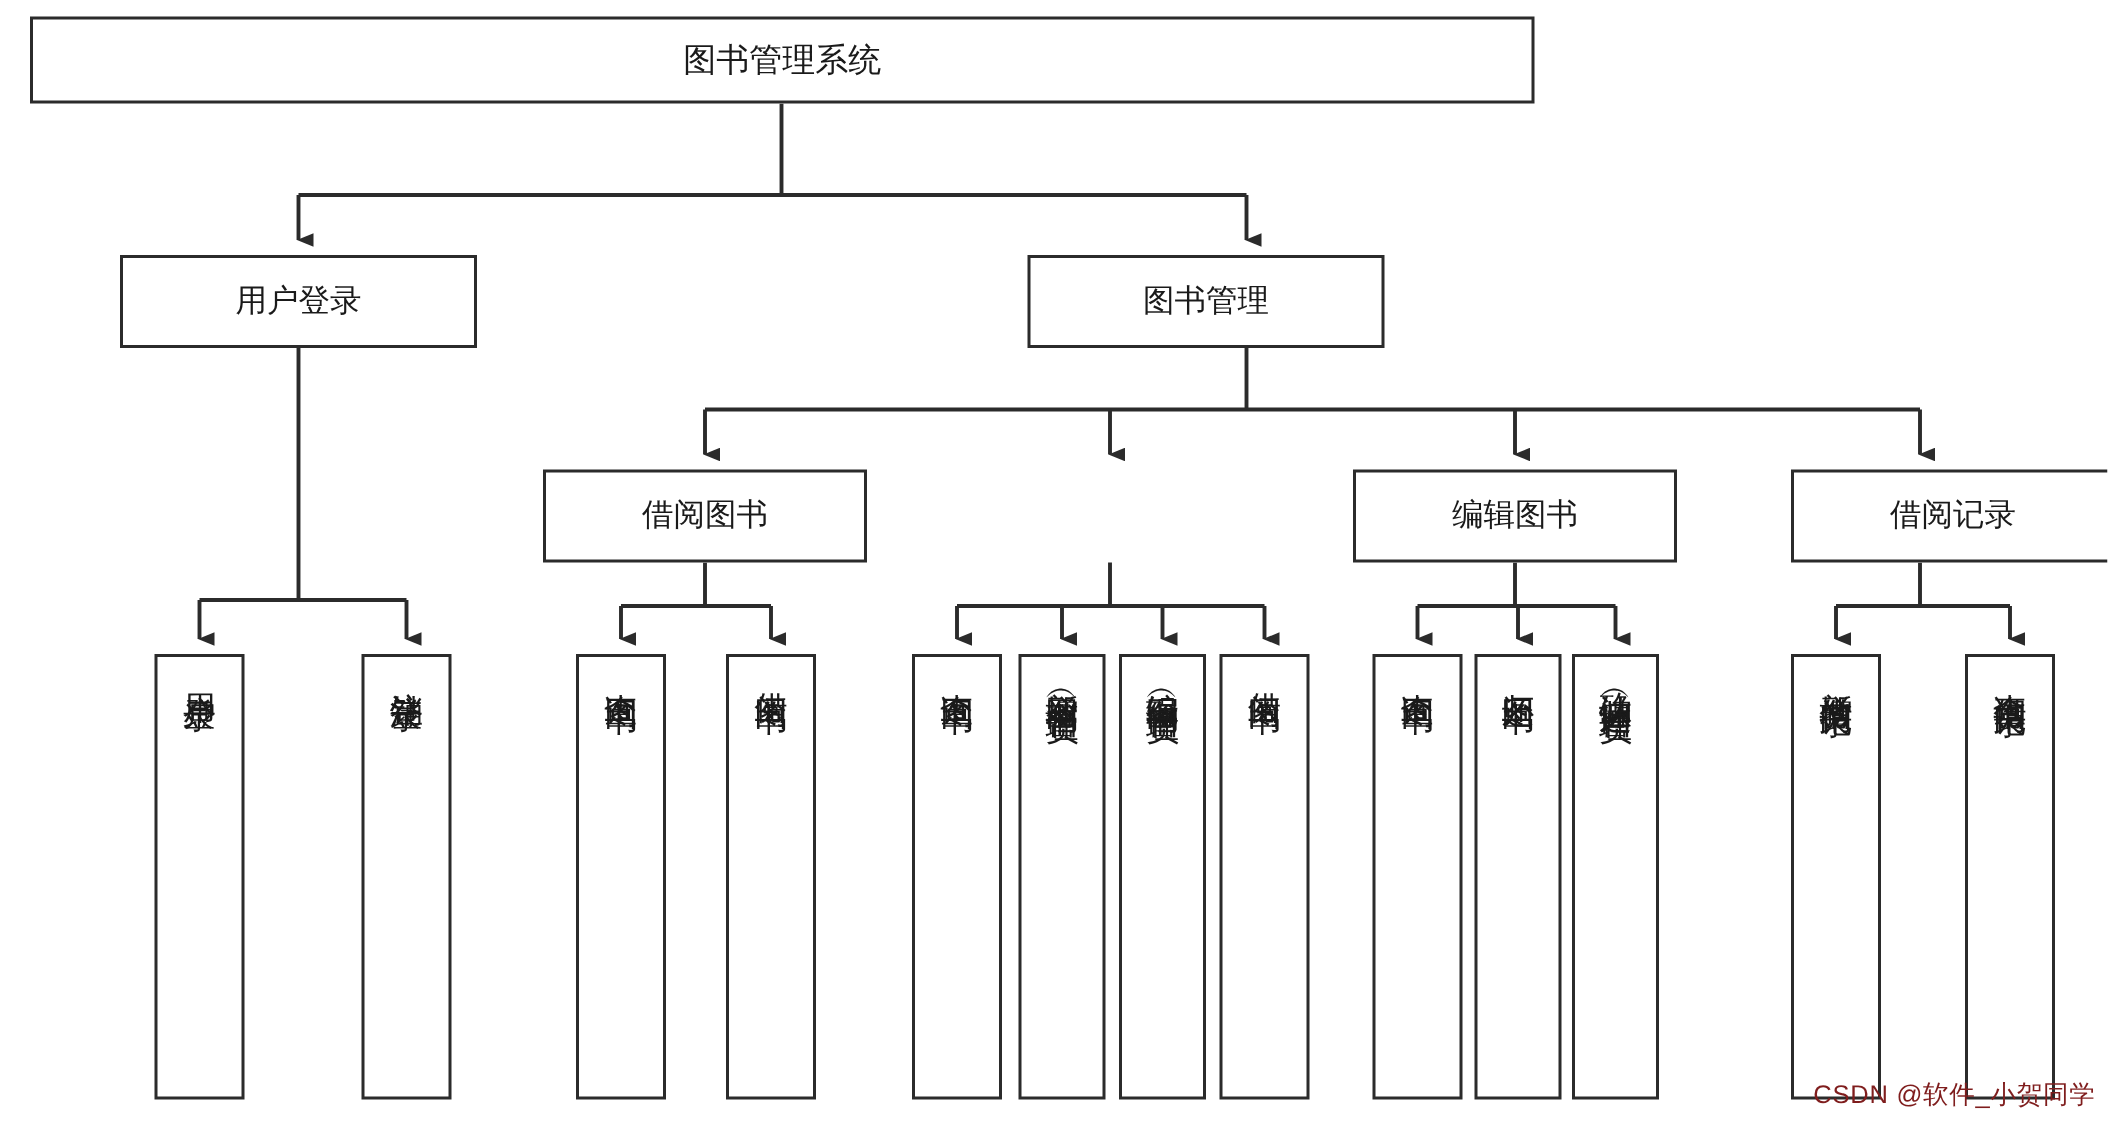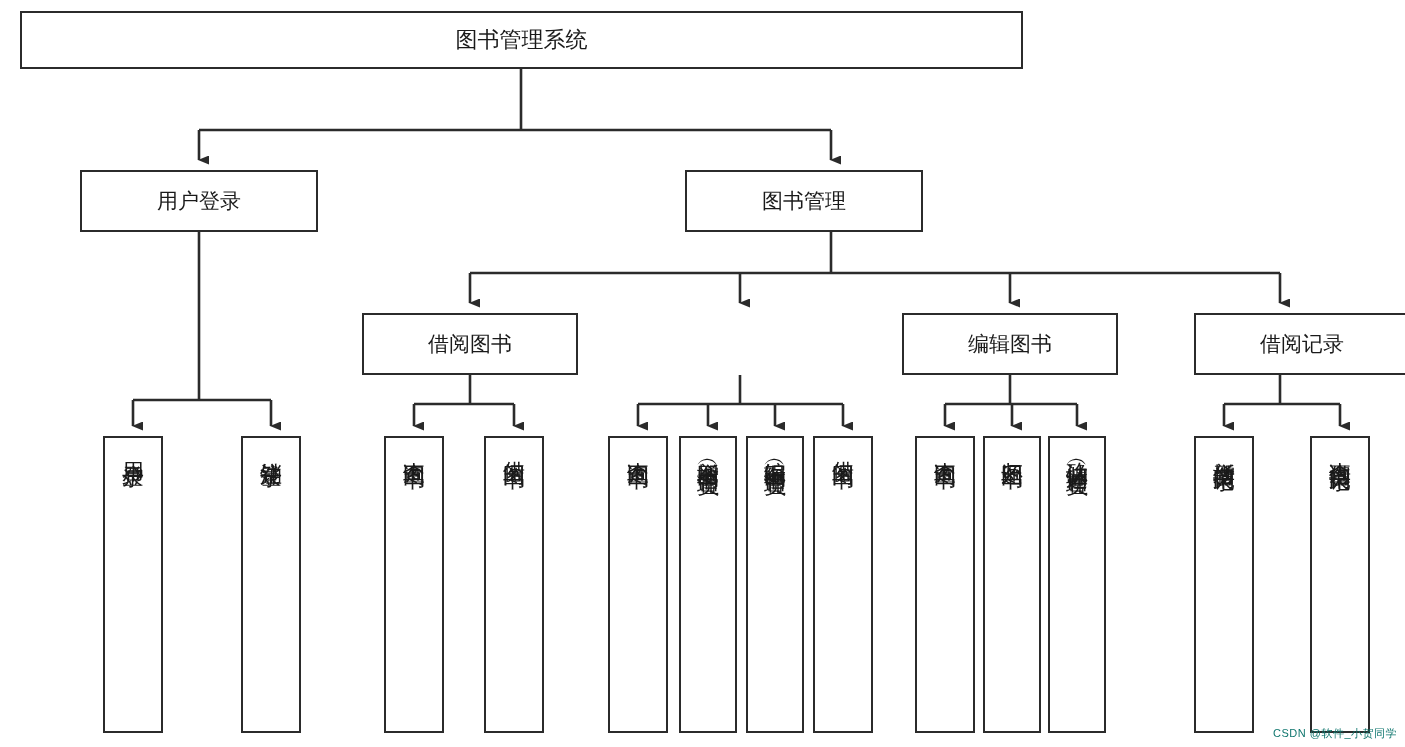--- a/index.html
+++ b/index.html
@@ -54,22 +54,22 @@
     text-orientation: upright;
     font-size: 22px;
     letter-spacing: 2px;
     line-height: 1;
     white-space: nowrap;
   }
   .watermark {
     position: absolute;
     right: 8px;
     bottom: 6px;
-    font-size: 11px;
-    color: #0f766e;
+    font-size: 17px;
+    color: #7f1d1d;
     letter-spacing: 0.5px;
     z-index: 6;
     white-space: nowrap;
     pointer-events: none;
   }
 </style>
 </head>
 <body>
 
 <div id="canvas">

